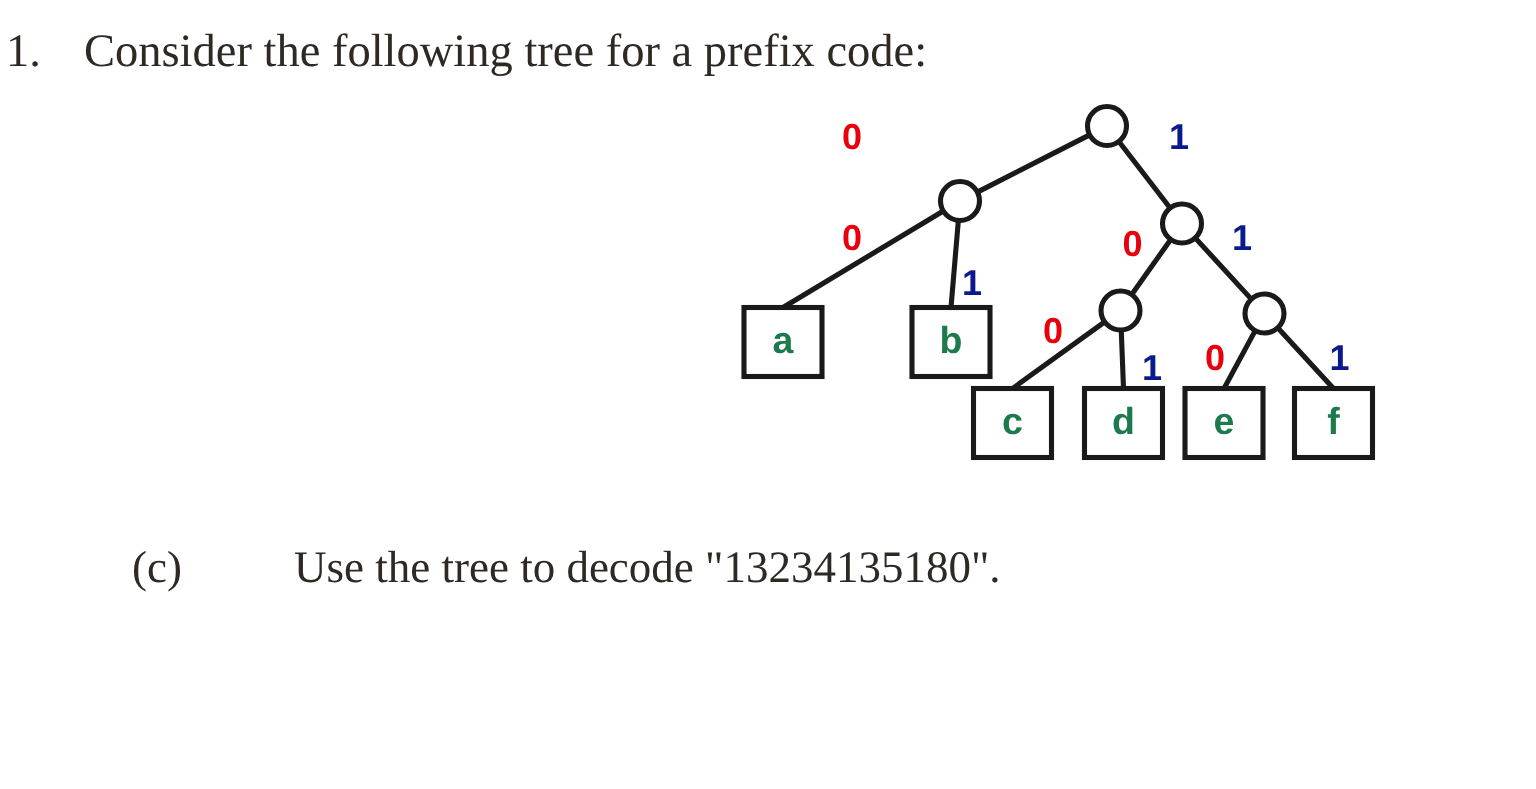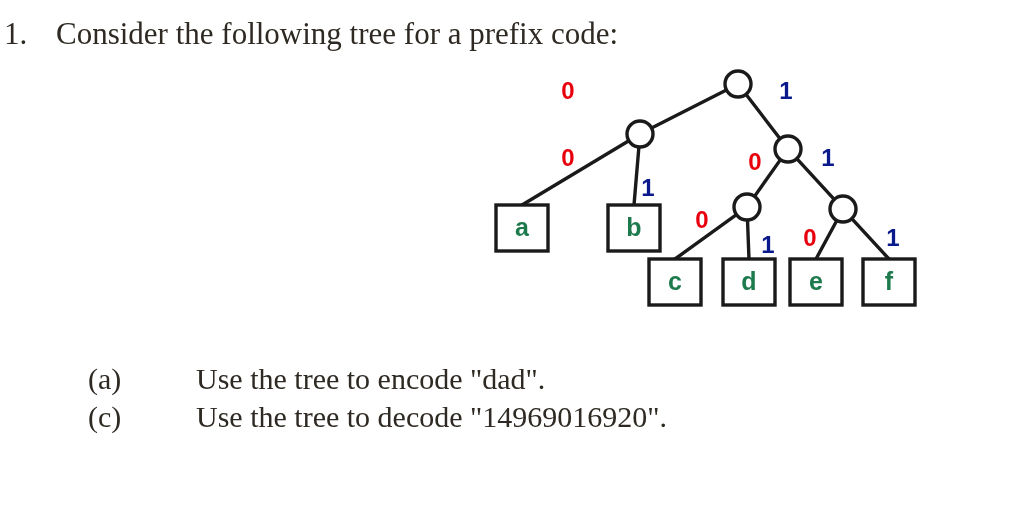--- a/index.html
+++ b/index.html
@@ -148,20 +148,17 @@
           <text x="232" y="162" fill="#e8000d" text-anchor="middle" dominant-baseline="middle" class="bit-label">0</text>
           <text x="298" y="187" fill="#0a1a8c" text-anchor="middle" dominant-baseline="middle" class="bit-label">1</text>
           <text x="340" y="180" fill="#e8000d" text-anchor="middle" dominant-baseline="middle" class="bit-label">0</text>
           <text x="423" y="180" fill="#0a1a8c" text-anchor="middle" dominant-baseline="middle" class="bit-label">1</text>
         </g>
     </svg>
   </div>
 
   <div id="subquestions">
     <div class="sub-row">
-      <span class="sub-tag">(a)</span><span class="sub-text">Use the tree to encode "dad".</span>
-    </div>
-    <div class="sub-row">
-      <span class="sub-tag">(c)</span><span class="sub-text">Use the tree to decode "14969016920".</span>
+      <span class="sub-tag">(c)</span><span class="sub-text">Use the tree to decode "13234135180".</span>
     </div>
   </div>
 
 </div>
 
 </body></html>

